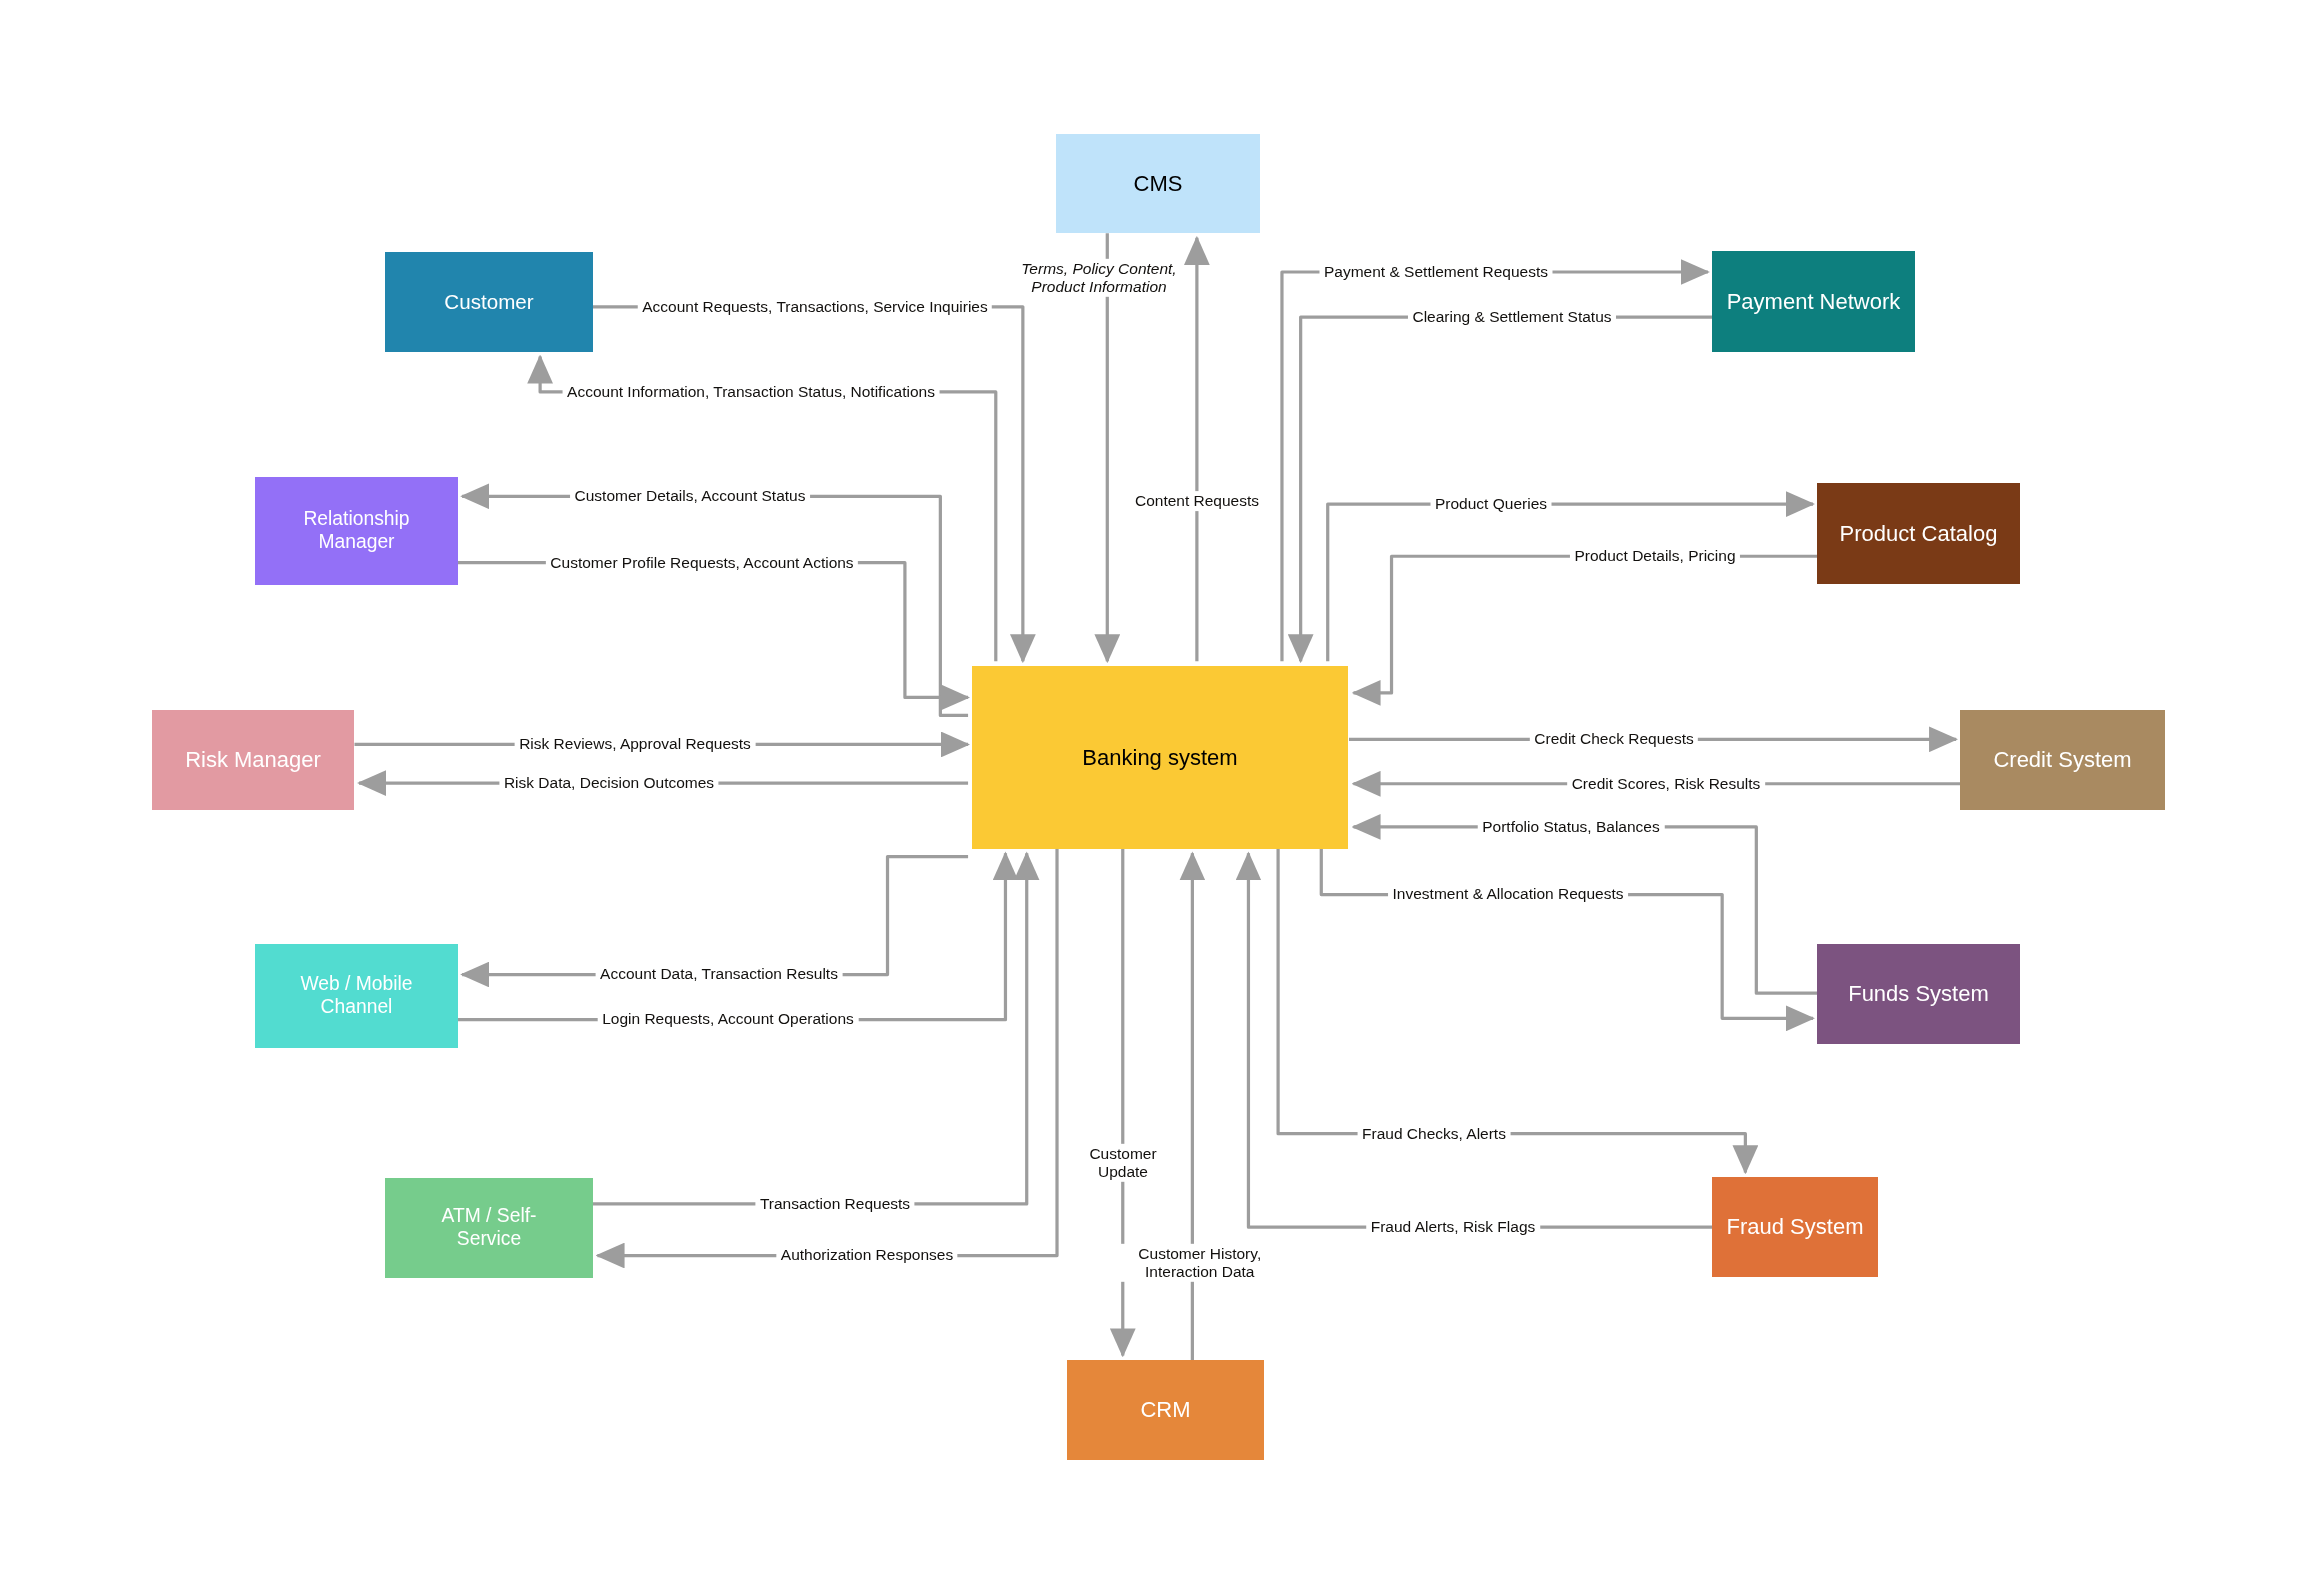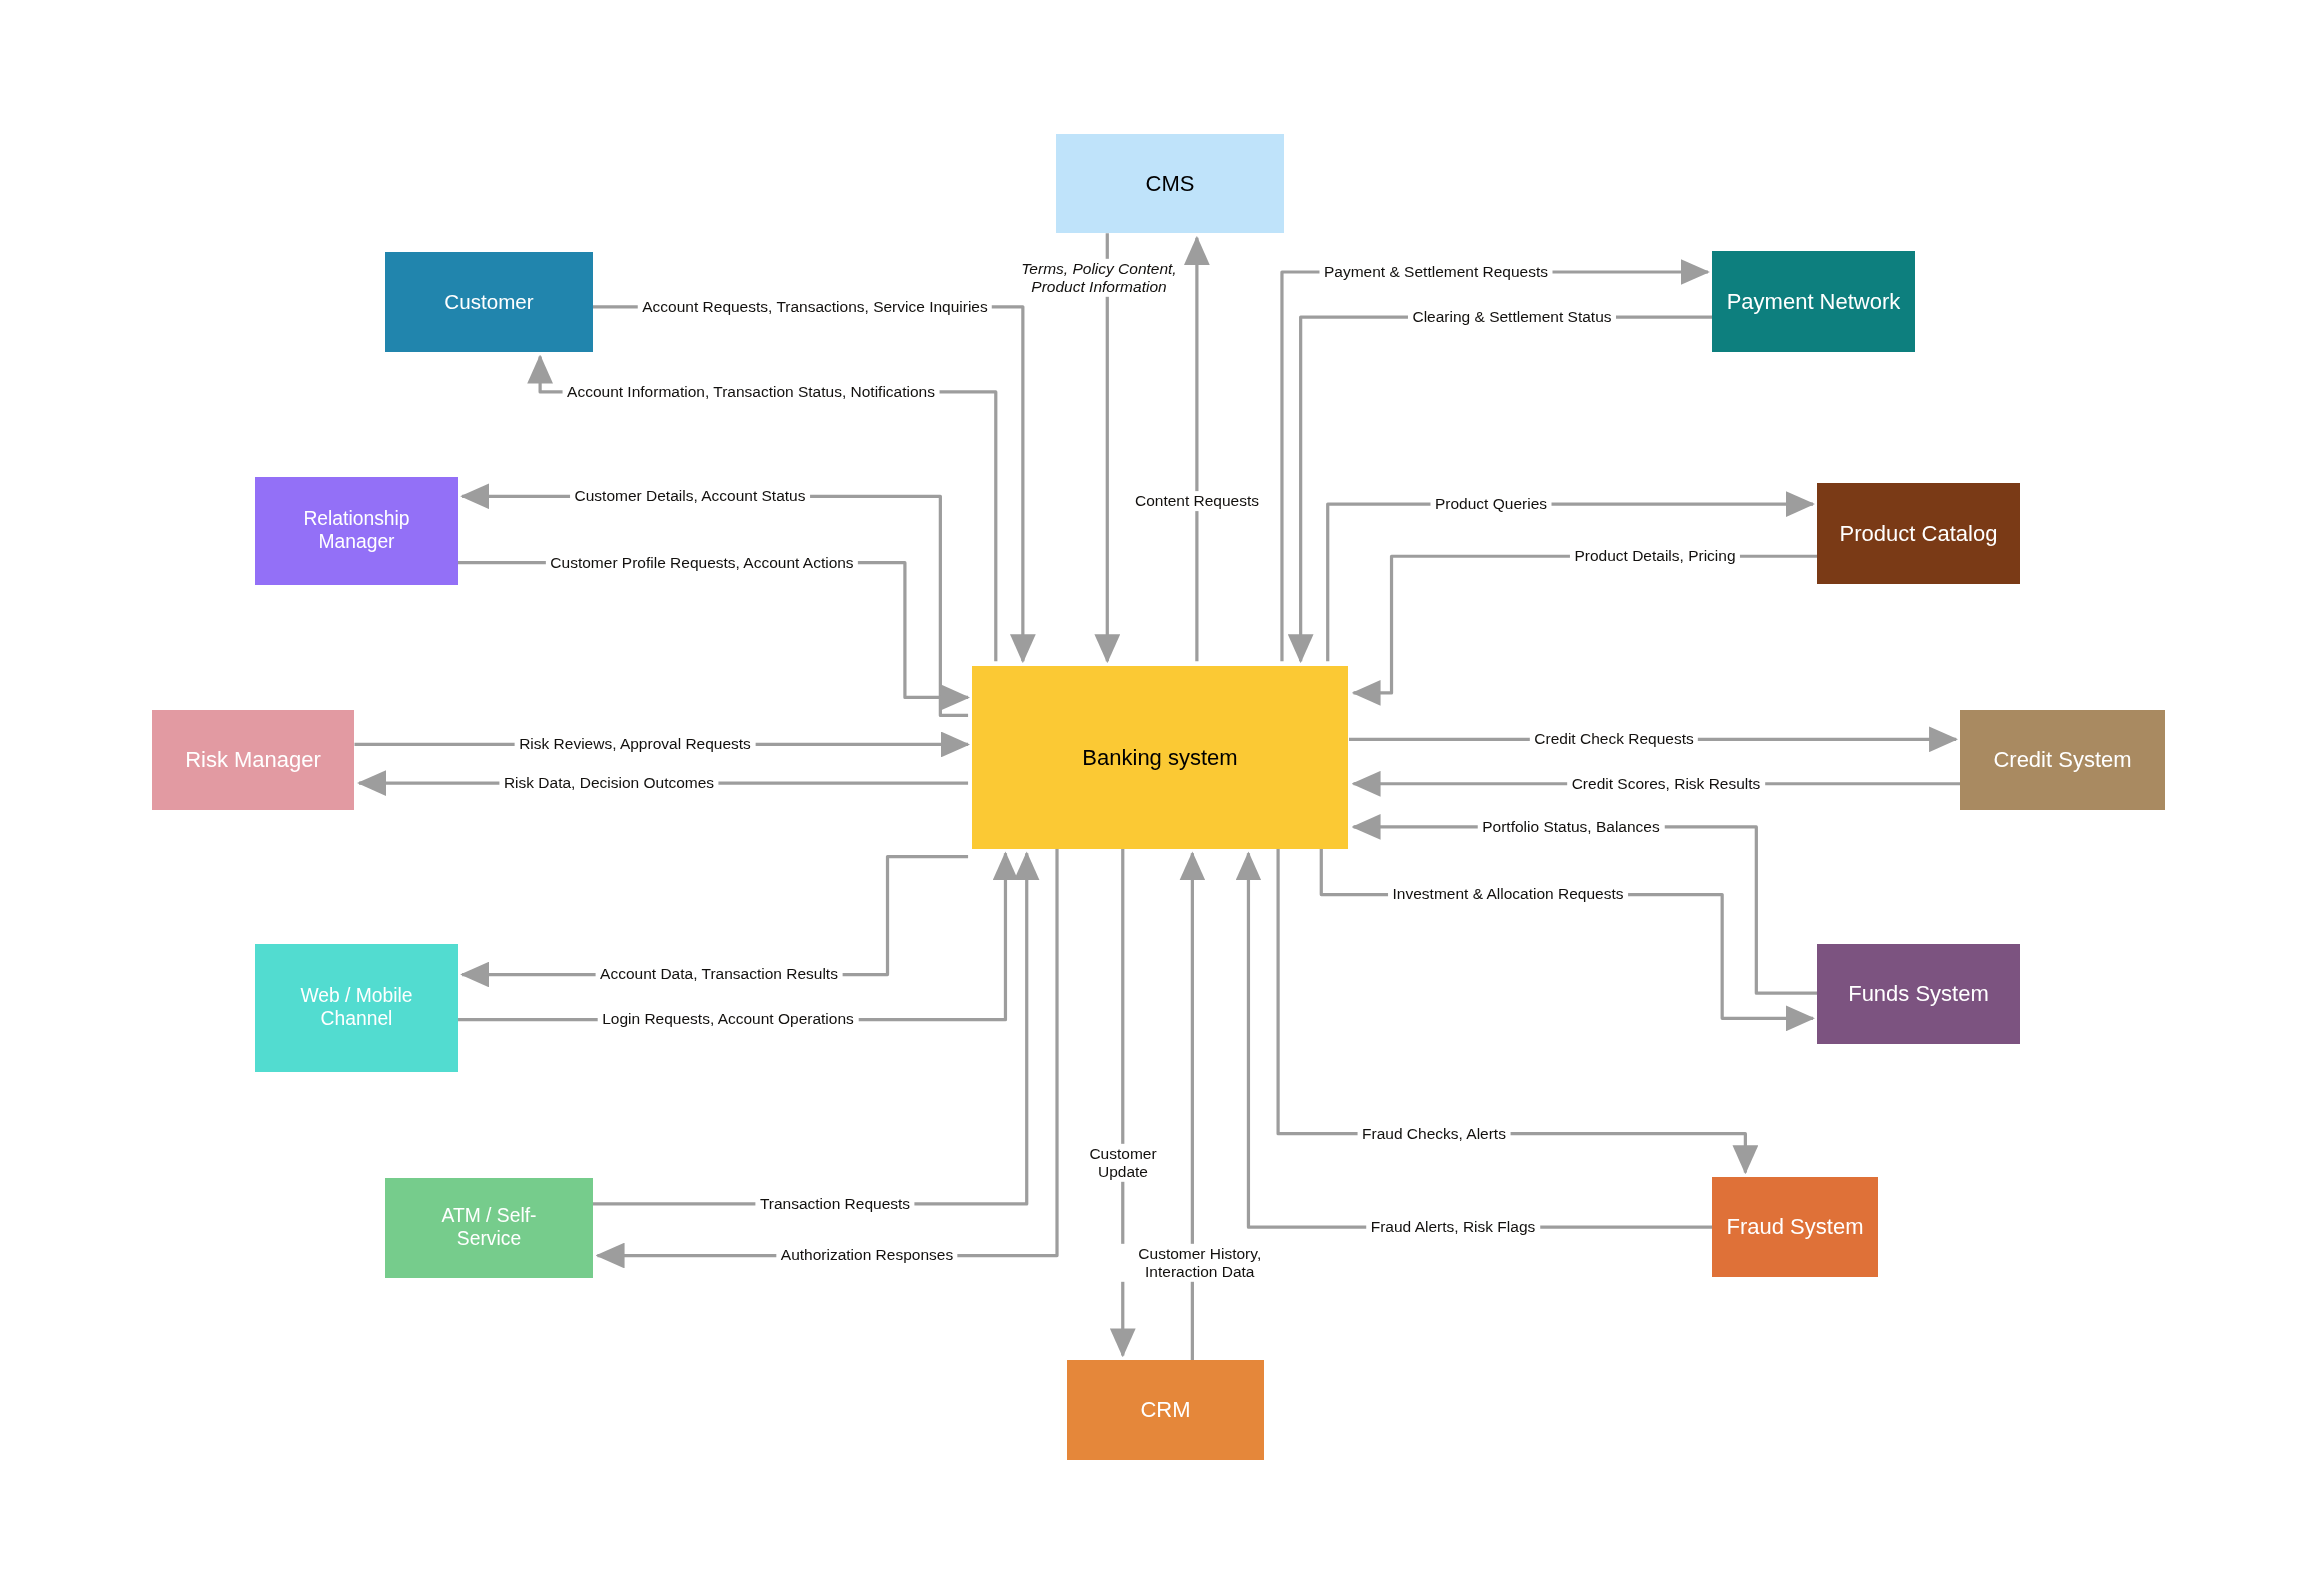--- a/index.html
+++ b/index.html
@@ -113,21 +113,21 @@
       <path d="M 920,1868 L 1593,1868 L 1593,1324" marker-end="url(#ah)"></path>
 
       <path d="M 1640,1317 L 1640,1948 L 927,1948" marker-end="url(#ah)"></path>
 
       <path d="M 1742,1317 L 1742,2103" marker-end="url(#ah)"></path>
 
       <path d="M 1850,2110 L 1850,1324" marker-end="url(#ah)"></path>
     </g>
   </svg>
 
-  <div class="node" style="left:1056px;top:134px;width:228px;height:99px;background:#bfe3fa;color:#000000;font-size:22px;">
+  <div class="node" style="left:1056px;top:134px;width:204px;height:99px;background:#bfe3fa;color:#000000;font-size:22px;">
     <span class="node-label">CMS</span>
   </div>
 
   <div class="node" style="left:385px;top:252px;width:208px;height:100px;background:#2185ad;color:#ffffff;font-size:20.6px;">
     <span class="node-label">Customer</span>
   </div>
 
   <div class="node" style="left:1712px;top:251px;width:203px;height:101px;background:#0d7f7e;color:#ffffff;font-size:22px;">
     <span class="node-label">Payment Network</span>
   </div>
@@ -146,21 +146,21 @@
   </div>
 
   <div class="node" style="left:972px;top:666px;width:376px;height:183px;background:#fbc934;color:#000000;font-size:22px;">
     <span class="node-label">Banking system</span>
   </div>
 
   <div class="node" style="left:1960px;top:710px;width:205px;height:100px;background:#a98a61;color:#ffffff;font-size:22px;">
     <span class="node-label">Credit System</span>
   </div>
 
-  <div class="node" style="left:255px;top:944px;width:203px;height:128px;background:#52dcd0;color:#ffffff;font-size:19.3px;">
+  <div class="node" style="left:255px;top:944px;width:203px;height:104px;background:#52dcd0;color:#ffffff;font-size:19.3px;">
     <span class="node-label">Web / Mobile
 Channel</span>
   </div>
 
   <div class="node" style="left:1817px;top:944px;width:203px;height:100px;background:#7c5380;color:#ffffff;font-size:22px;">
     <span class="node-label">Funds System</span>
   </div>
 
   <div class="node" style="left:385px;top:1178px;width:208px;height:100px;background:#76cc8c;color:#ffffff;font-size:19.3px;">
     <span class="node-label">ATM / Self-

